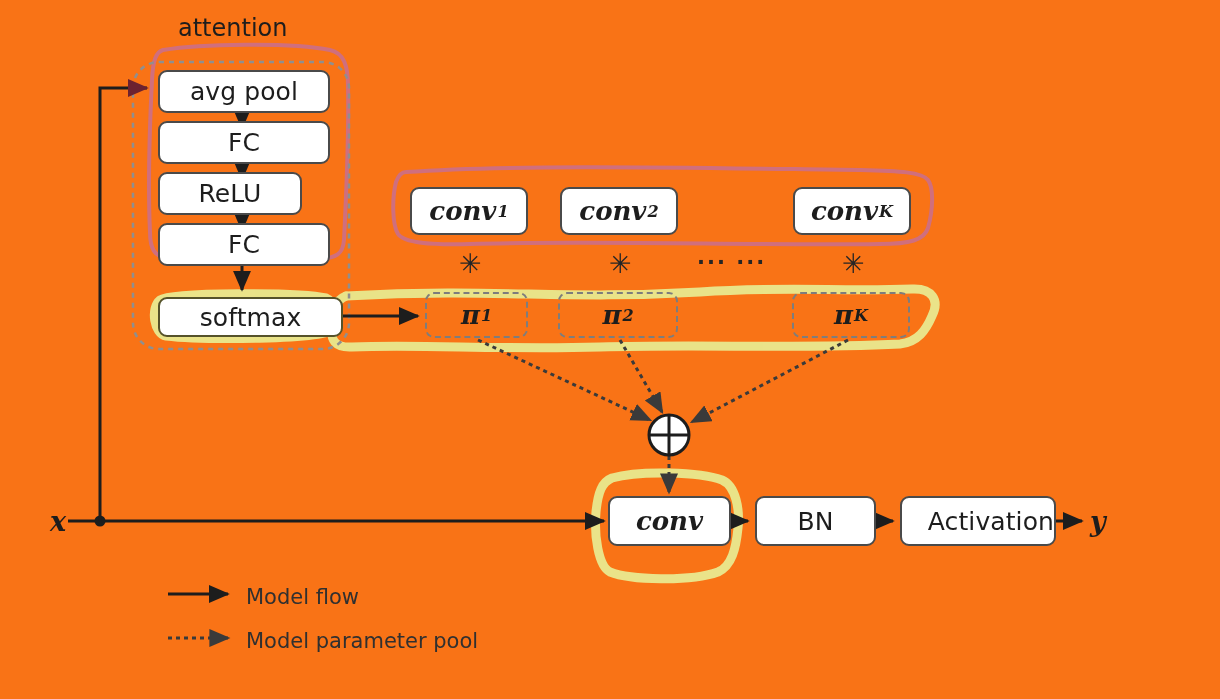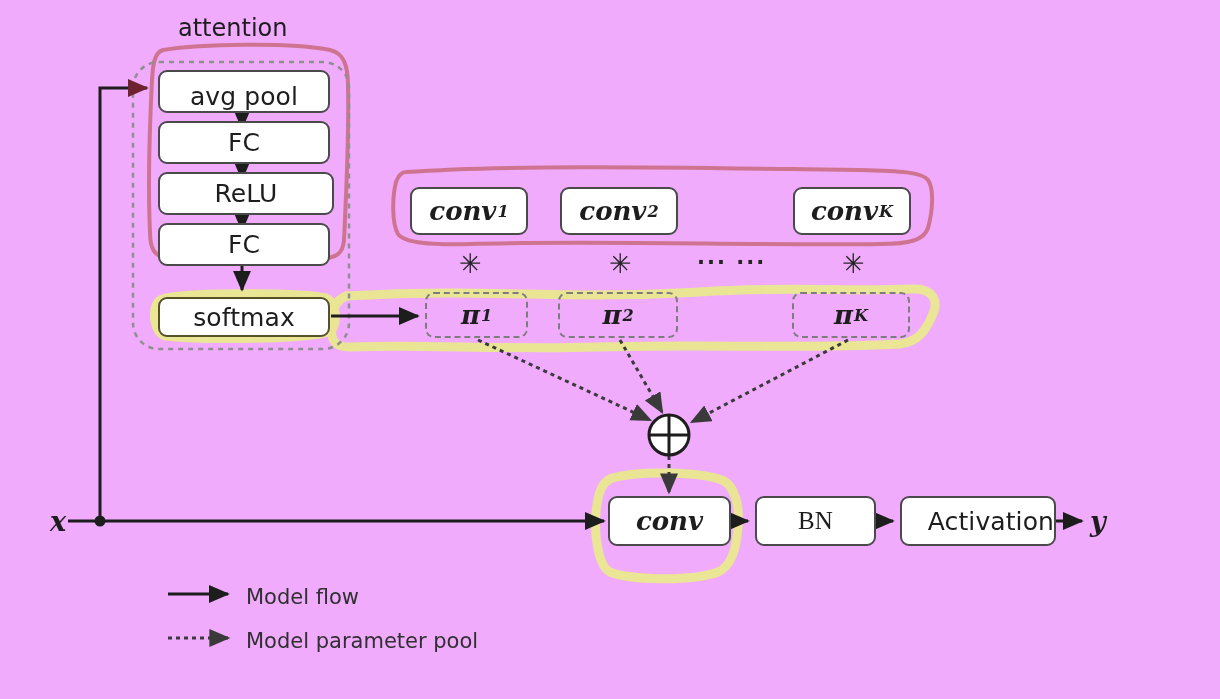--- a/index.html
+++ b/index.html
@@ -7,21 +7,21 @@
     padding: 0;
     background: #ffffff;
   }
   body {
     font-family: "DejaVu Sans", "Liberation Sans", sans-serif;
   }
   #canvas {
     position: relative;
     width: 1220px;
     height: 699px;
-    background: #f0abfc;
+    background: #f97316;
     overflow: hidden;
   }
   #svg-layer {
     position: absolute;
     left: 0;
     top: 0;
     width: 1220px;
     height: 699px;
   }
   .node {
@@ -192,37 +192,37 @@
     </g>
 
     <g>
       <path d="M168,594 L228,594" stroke="#1d1d1d" stroke-width="3" fill="none" marker-end="url(#arrow-solid)"></path>
       <path d="M168,638 L228,638" stroke="#3a3a3a" stroke-width="3" fill="none" stroke-dasharray="4 4" marker-end="url(#arrow-dot)"></path>
     </g>
   </svg>
 
   <div class="free-label" id="attention-label">attention</div>
 
-  <div class="node plain" style="left:158px; top:70px; width:172px; height:43px;align-items:flex-end;">
+  <div class="node plain" style="left:158px; top:70px; width:172px; height:43px;">
     <span>avg pool</span>
   </div>
 
   <div class="node plain" style="left:158px; top:121px; width:172px; height:43px;">
     <span>FC</span>
   </div>
 
-  <div class="node plain" style="left:158px; top:172px; width:176px; height:43px;">
+  <div class="node plain" style="left:158px; top:172px; width:144px; height:43px;">
     <span>ReLU</span>
   </div>
 
   <div class="node plain" style="left:158px; top:223px; width:172px; height:43px;">
     <span>FC</span>
   </div>
 
-  <div class="node plain softmax" style="left:158px; top:297px; width:172px; height:40px;">
+  <div class="node plain softmax" style="left:158px; top:297px; width:185px; height:40px;">
     <span>softmax</span>
   </div>
 
   <div class="node mathy" style="left:410px; top:187px; width:118px; height:48px;">
     <span>conv</span>
       <span class="sub">1</span>
   </div>
 
   <div class="node mathy" style="left:560px; top:187px; width:118px; height:48px;">
     <span>conv</span>
@@ -252,21 +252,21 @@
 
   <div class="node mathy dashnode" style="left:792px; top:292px; width:118px; height:46px;">
     <span>π</span>
       <span class="sub">K</span>
   </div>
 
   <div class="node mathy" style="left:608px; top:496px; width:123px; height:50px;">
     <span>conv</span>
   </div>
 
-  <div class="node plain" style="left:755px; top:496px; width:121px; height:50px;font-family:Liberation Serif, serif;">
+  <div class="node plain" style="left:755px; top:496px; width:121px; height:50px;">
     <span>BN</span>
   </div>
 
   <div class="node plain" style="left:900px; top:496px; width:156px; height:50px;justify-content:flex-end;">
     <span>Activation</span>
   </div>
 
   <div class="free-label io-label" id="x-label">x</div>
   <div class="free-label io-label" id="y-label">y</div>
 

